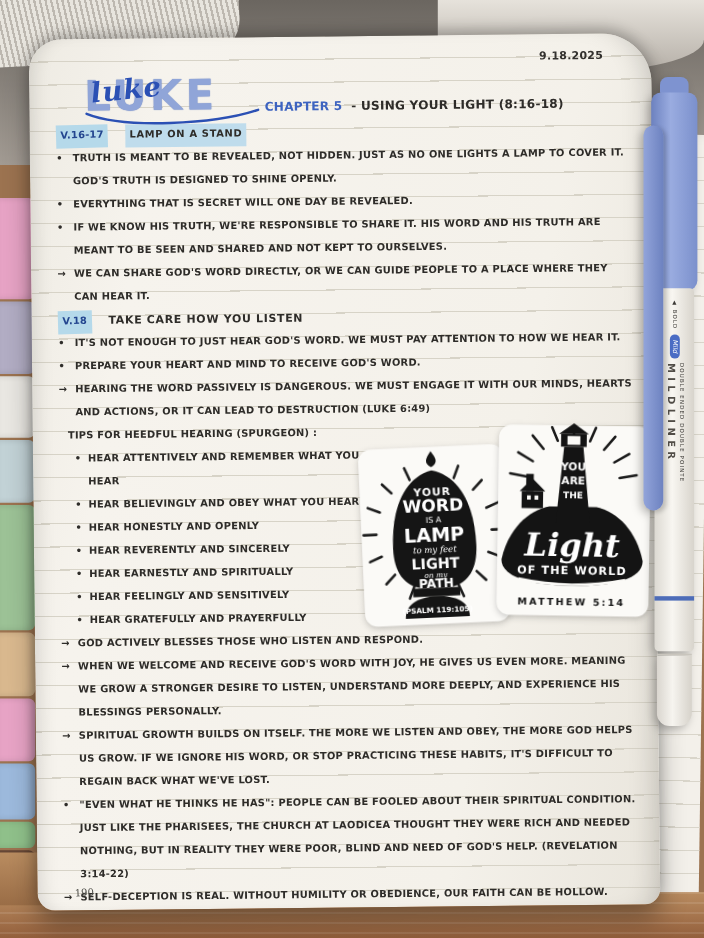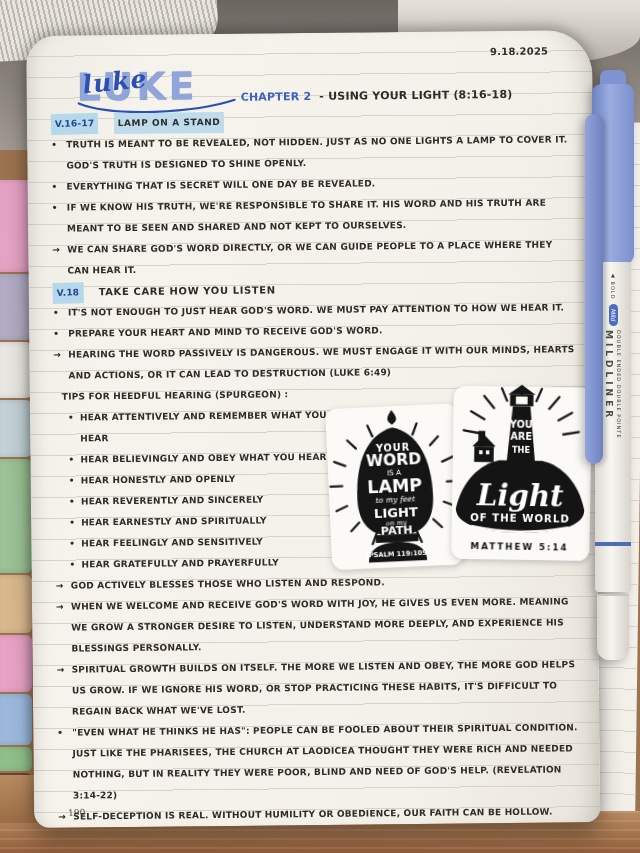--- a/index.html
+++ b/index.html
@@ -137,21 +137,21 @@
 
       <div class="title-row">
         <div class="book-title">
           <span class="book-block">LUKE</span>
           <span class="book-script">luke</span>
           <svg class="flourish" viewBox="0 0 160 20">
             <path d="M2,6 C36,20 118,17 158,4" fill="none" stroke="#2b50b4" stroke-width="2.2" stroke-linecap="round"></path>
           </svg>
         </div>
         <div class="chapter">
-          <span class="ch-blue">CHAPTER 2</span>
+          <span class="ch-blue">CHAPTER 5</span>
           <span class="ch-rest">- USING YOUR LIGHT (8:16-18)</span>
         </div>
       </div>
 
       <div class="sect-head">
         <span class="vchip">V.16-17</span>
         <span class="hl-head">LAMP ON A STAND</span>
       </div>
       <div class="note">
         <span class="mk">•</span>

